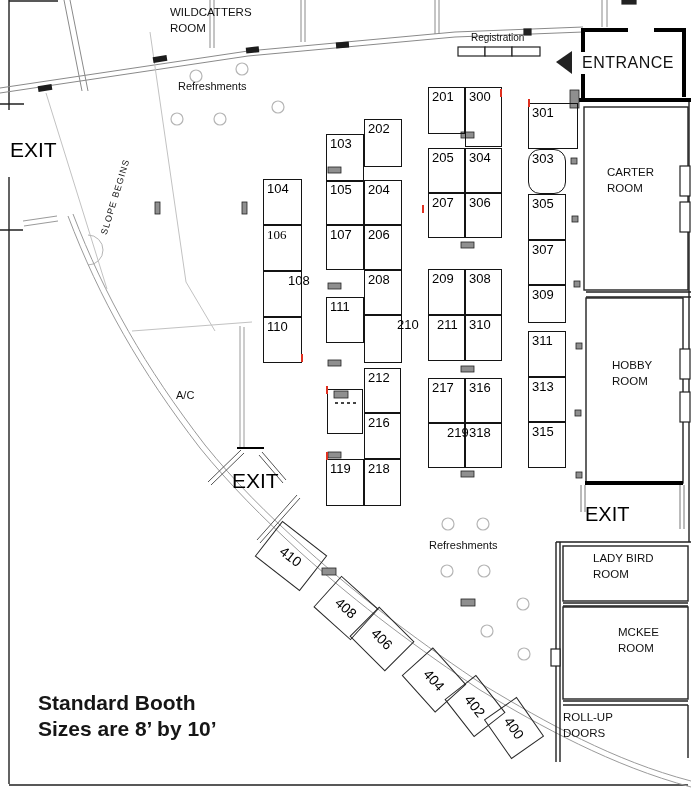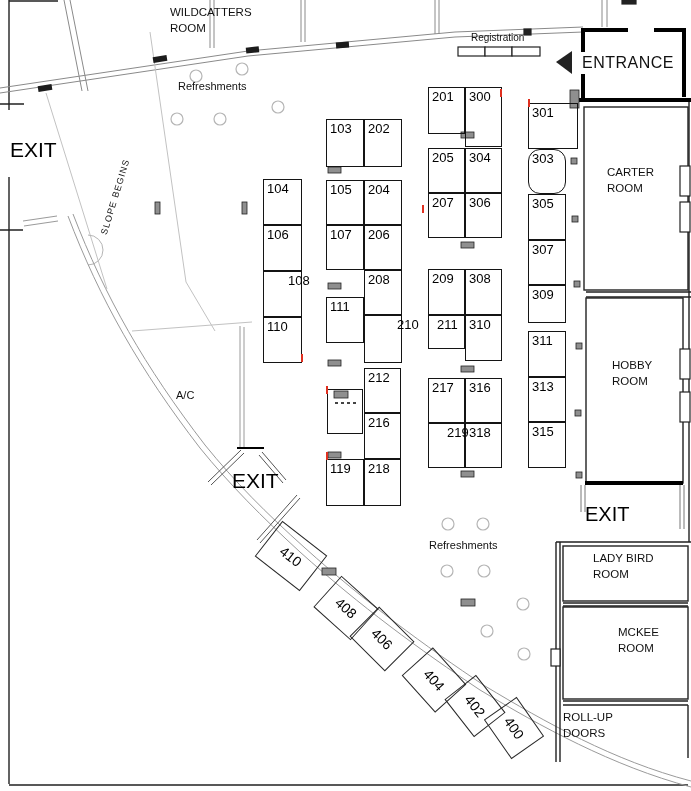--- a/index.html
+++ b/index.html
@@ -130,24 +130,24 @@
 
     <g fill="#1c1c1c">
       <rect x="38" y="85" width="14" height="6" transform="rotate(-9 45 88)"></rect>
       <rect x="153" y="56" width="14" height="6" transform="rotate(-9 160 59)"></rect>
       <rect x="246" y="47" width="13" height="6" transform="rotate(-6 252 50)"></rect>
       <rect x="336" y="42" width="13" height="6" transform="rotate(-4 342 45)"></rect>
     </g>
   </svg>
 
   <div id="booth-layer">
-      <div class="booth" style="left: 326px; top: 119px; width: 38px; height: 48px;">103</div>
+      <div class="booth" style="left: 326px; top: 134px; width: 38px; height: 48px;">103</div>
       <div class="booth" style="left: 364px; top: 119px; width: 38px; height: 48px;">202</div>
       <div class="booth" style="left: 263px; top: 179px; width: 39px; height: 46px;">104</div>
-      <div class="booth" style="left: 263px; top: 225px; width: 39px; height: 46px;">106</div>
+      <div class="booth" style="left: 263px; top: 225px; width: 39px; height: 46px; font-family: Liberation Serif, serif;">106</div>
       <div class="booth" style="left: 263px; top: 271px; width: 39px; height: 46px; padding-left: 24px;">108</div>
       <div class="booth" style="left: 263px; top: 317px; width: 39px; height: 46px;">110</div>
       <div class="booth" style="left: 326px; top: 180px; width: 38px; height: 45px;">105</div>
       <div class="booth" style="left: 364px; top: 180px; width: 38px; height: 45px;">204</div>
       <div class="booth" style="left: 326px; top: 225px; width: 38px; height: 45px;">107</div>
       <div class="booth" style="left: 364px; top: 225px; width: 38px; height: 45px;">206</div>
       <div class="booth" style="left: 364px; top: 270px; width: 38px; height: 45px;">208</div>
       <div class="booth" style="left: 326px; top: 297px; width: 38px; height: 46px;">111</div>
       <div class="booth" style="left: 364px; top: 315px; width: 38px; height: 48px; padding-left: 32px;">210</div>
       <div class="booth" style="left: 364px; top: 368px; width: 37px; height: 45px;">212</div>
@@ -156,21 +156,21 @@
       <div class="booth" style="left: 326px; top: 459px; width: 38px; height: 47px;">119</div>
       <div class="booth" style="left: 364px; top: 459px; width: 37px; height: 47px;">218</div>
       <div class="booth" style="left: 428px; top: 87px; width: 37px; height: 47px;">201</div>
       <div class="booth" style="left: 465px; top: 87px; width: 37px; height: 60px;">300</div>
       <div class="booth" style="left: 428px; top: 148px; width: 37px; height: 45px;">205</div>
       <div class="booth" style="left: 465px; top: 148px; width: 37px; height: 45px;">304</div>
       <div class="booth" style="left: 428px; top: 193px; width: 37px; height: 45px;">207</div>
       <div class="booth" style="left: 465px; top: 193px; width: 37px; height: 45px;">306</div>
       <div class="booth" style="left: 428px; top: 269px; width: 37px; height: 46px;">209</div>
       <div class="booth" style="left: 465px; top: 269px; width: 37px; height: 46px;">308</div>
-      <div class="booth" style="left: 428px; top: 315px; width: 37px; height: 34px; padding-left: 8px;">211</div>
+      <div class="booth" style="left: 428px; top: 315px; width: 37px; height: 46px; padding-left: 8px;">211</div>
       <div class="booth" style="left: 465px; top: 315px; width: 37px; height: 46px;">310</div>
       <div class="booth" style="left: 428px; top: 378px; width: 37px; height: 45px;">217</div>
       <div class="booth" style="left: 465px; top: 378px; width: 37px; height: 45px;">316</div>
       <div class="booth" style="left: 428px; top: 423px; width: 37px; height: 45px; padding-left: 18px;">219</div>
       <div class="booth" style="left: 465px; top: 423px; width: 37px; height: 45px;">318</div>
       <div class="booth" style="left: 528px; top: 103px; width: 50px; height: 46px;">301</div>
       <div class="booth" style="left: 528px; top: 149px; width: 38px; height: 45px; border-radius: 12px;">303</div>
       <div class="booth" style="left: 528px; top: 194px; width: 38px; height: 46px;">305</div>
       <div class="booth" style="left: 528px; top: 240px; width: 38px; height: 45px;">307</div>
       <div class="booth" style="left: 528px; top: 285px; width: 38px; height: 38px;">309</div>
@@ -217,14 +217,16 @@
   <div class="lbl sign" style="left:232px;top:467px">EXIT</div>
   <div class="lbl sign" style="left:585px;top:501px;font-size:20px">EXIT</div>
   <div class="lbl" style="left:582px;top:53px;font-size:16px;letter-spacing:.5px">ENTRANCE</div>
   <div class="lbl" style="left:471px;top:31px;font-size:10px">Registration</div>
   <div class="lbl" style="left:178px;top:79px;font-size:11px">Refreshments</div>
   <div class="lbl" style="left:429px;top:538px;font-size:11px">Refreshments</div>
   <div class="lbl" style="left:176px;top:388px;font-size:11px">A/C</div>
   <div class="lbl" style="left:116px;top:197px;font-size:9px;letter-spacing:1px;transform:translate(-50%,-50%) rotate(-73deg);white-space:nowrap">SLOPE BEGINS</div>
 
   <div class="note" style="left:38px;top:690px">
+    <div>Standard Booth</div>
+    <div>Sizes are 8’ by 10’</div>
   </div>
 </div>
 
 </body></html>

